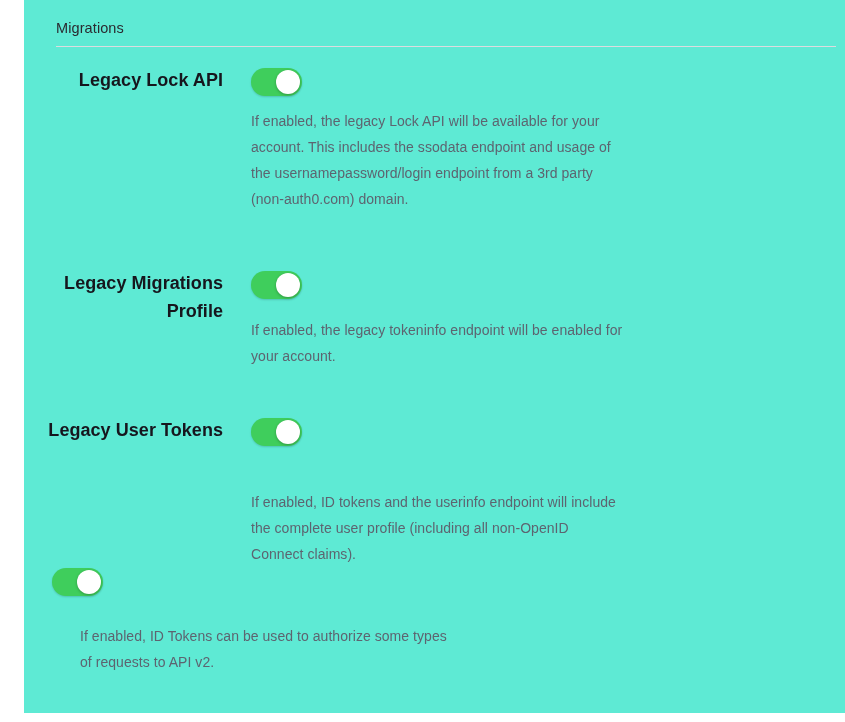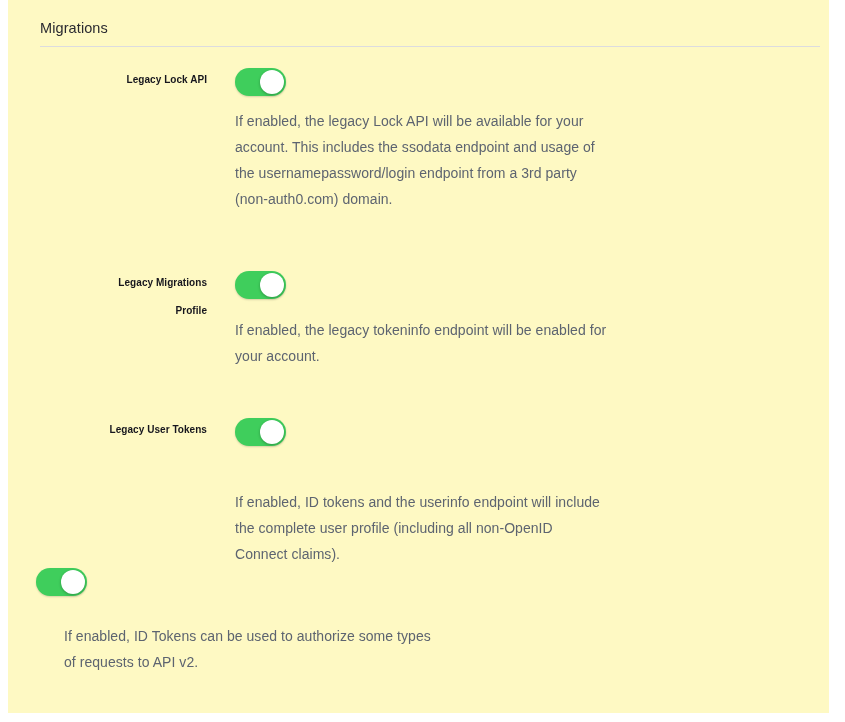--- a/index.html
+++ b/index.html
@@ -17,25 +17,25 @@
   .page {
     position: relative;
     width: 845px;
     height: 722px;
     background: #ffffff;
   }
 
   
   .settings-card {
     position: absolute;
-    left: 8px;
+    left: 24px;
     top: 0px;
     width: 821px;
     height: 713px;
-    background: #fef9c3;
+    background: #5eead4;
   }
 
   
   .section-header {
     position: absolute;
     left: 25px;
     top: 18px;
     width: 780px;
   }
   .section-title {
@@ -71,21 +71,21 @@
 
   .row-label-col {
     width: 199px;
     flex: 0 0 199px;
     text-align: right;
     padding-top: 8px;
     box-sizing: border-box;
   }
 
   .row-label {
-    font-size: 10px;
+    font-size: 18px;
     line-height: 28px;
     color: #16161d;
     font-weight: 700;
     letter-spacing: 0.05px;
     display: block;
   }
 
   .row-control-col {
     flex: 1 1 auto;
     padding-left: 28px;

